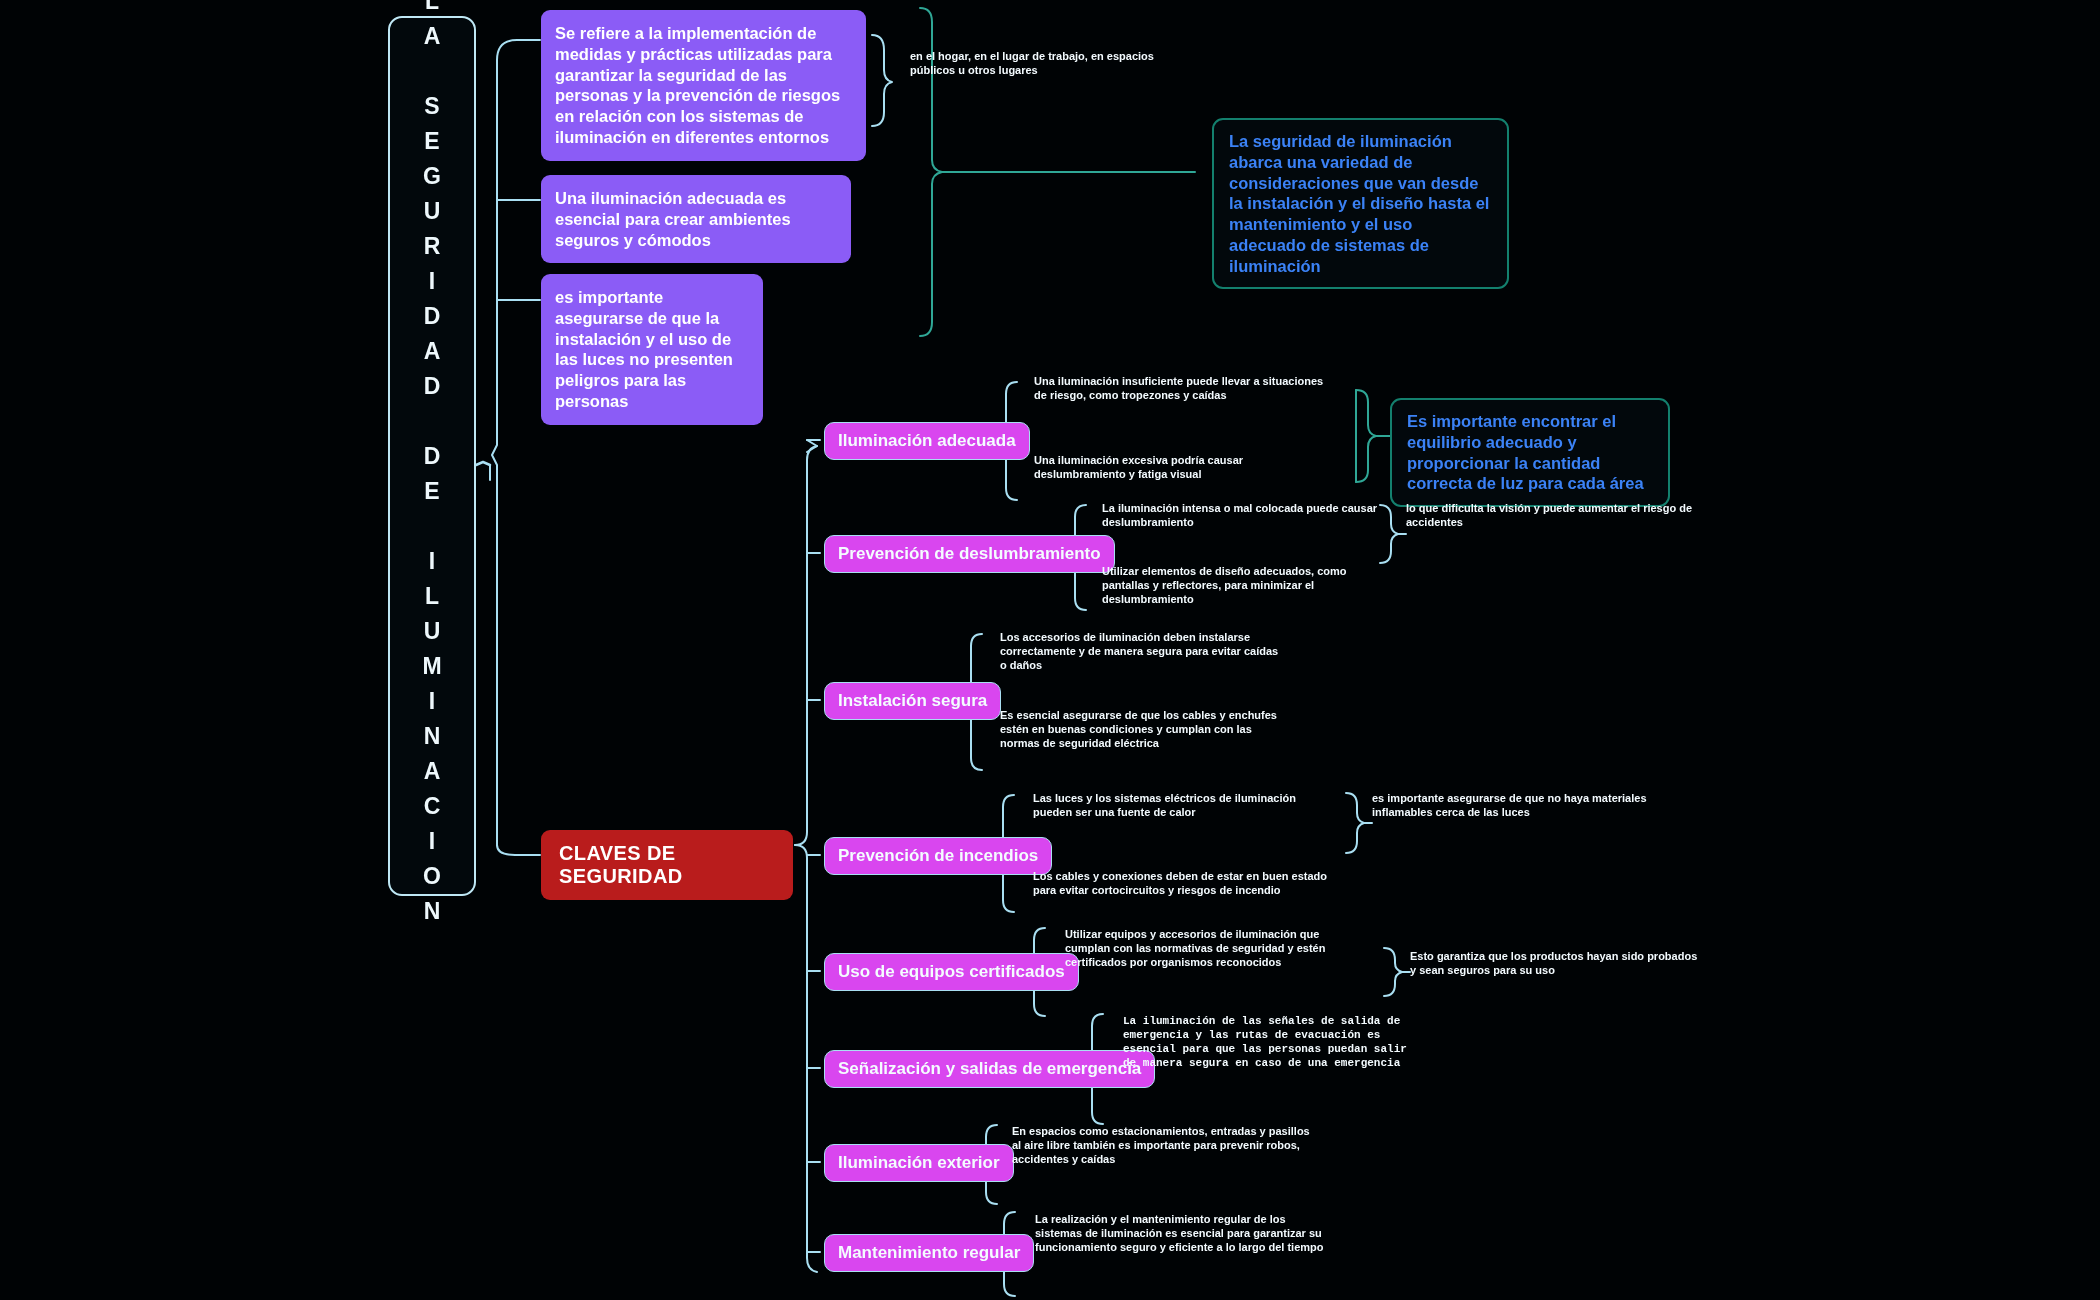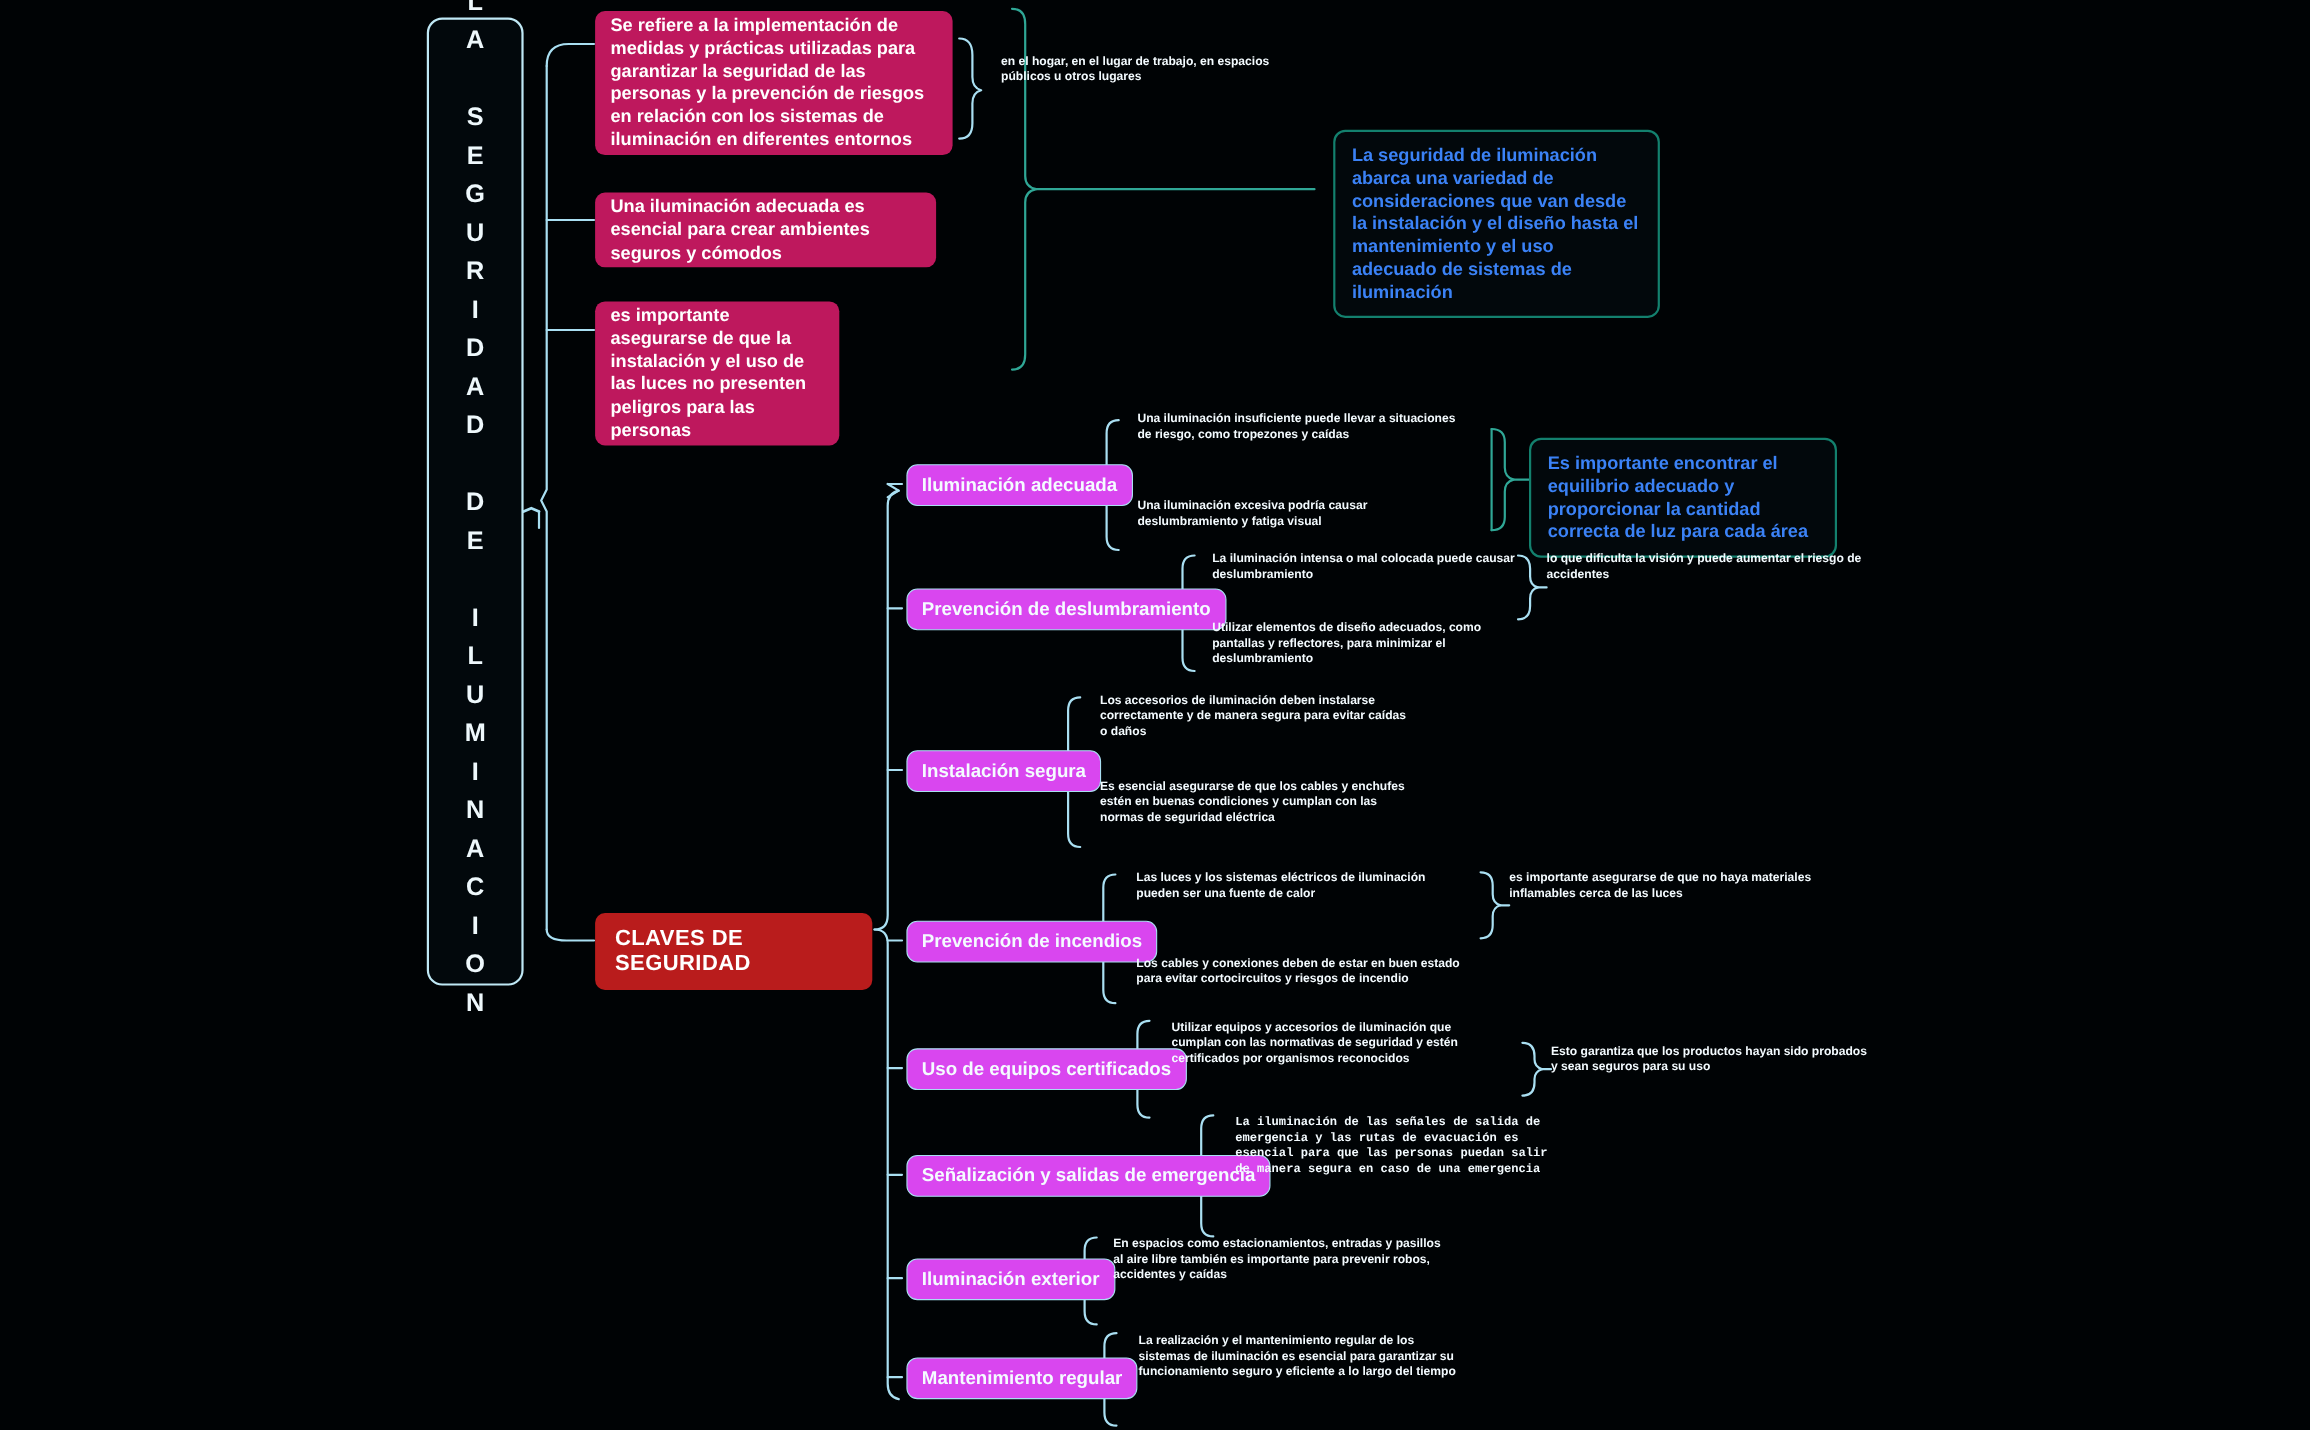--- a/index.html
+++ b/index.html
@@ -40,24 +40,24 @@
     font-size: 23px;
     letter-spacing: 0px;
     line-height: 35px;
     text-align: center;
     white-space: pre;
   }
 
   
   .blue-box {
     position: absolute;
-    background: #be185d;
+    background: #8b5cf6;
     color: #ffffff;
     border-radius: 9px;
-    padding: 3px 14px;
+    padding: 13px 14px;
     font-size: 16.5px;
     line-height: 1.26;
     font-weight: 600;
   }
   .blue-pill {
     position: absolute;
     background: #b91c1c;
     color: #ffffff;
     border-radius: 9px;
     padding: 12px 18px;

